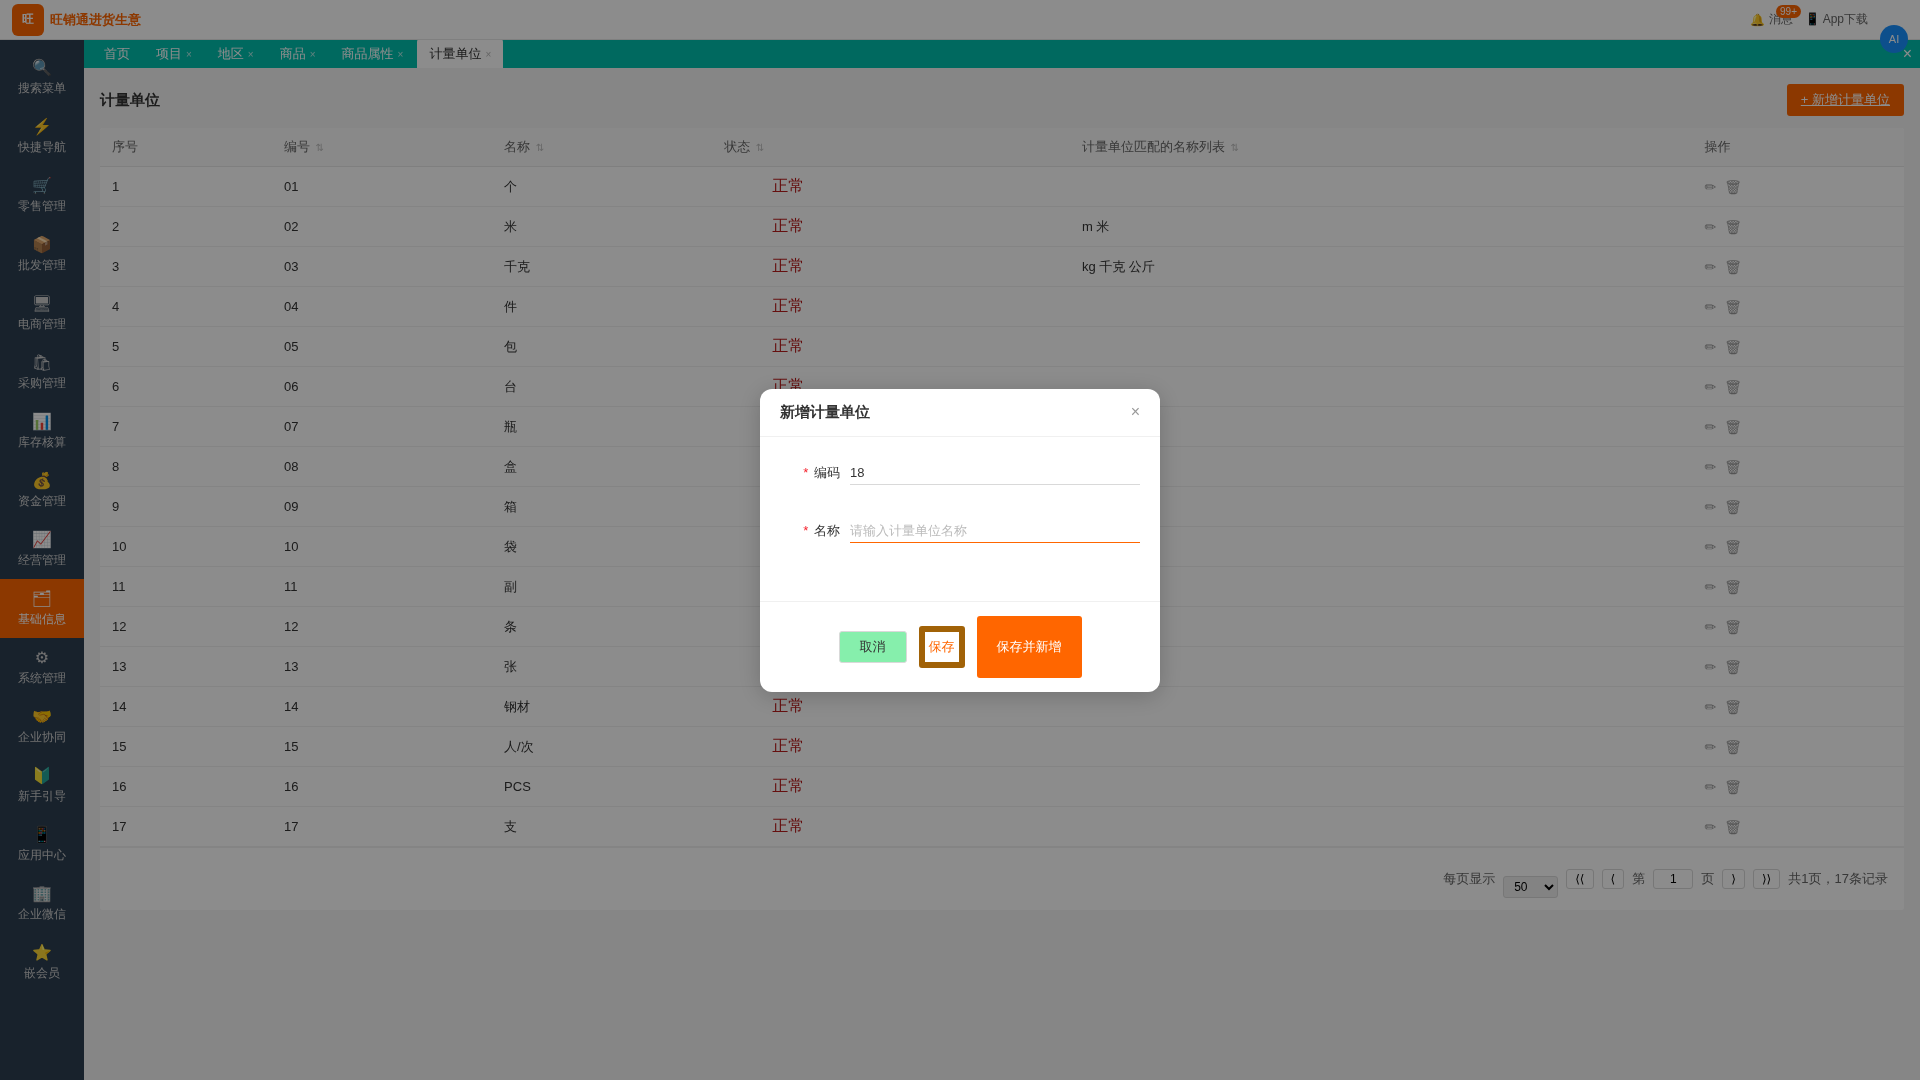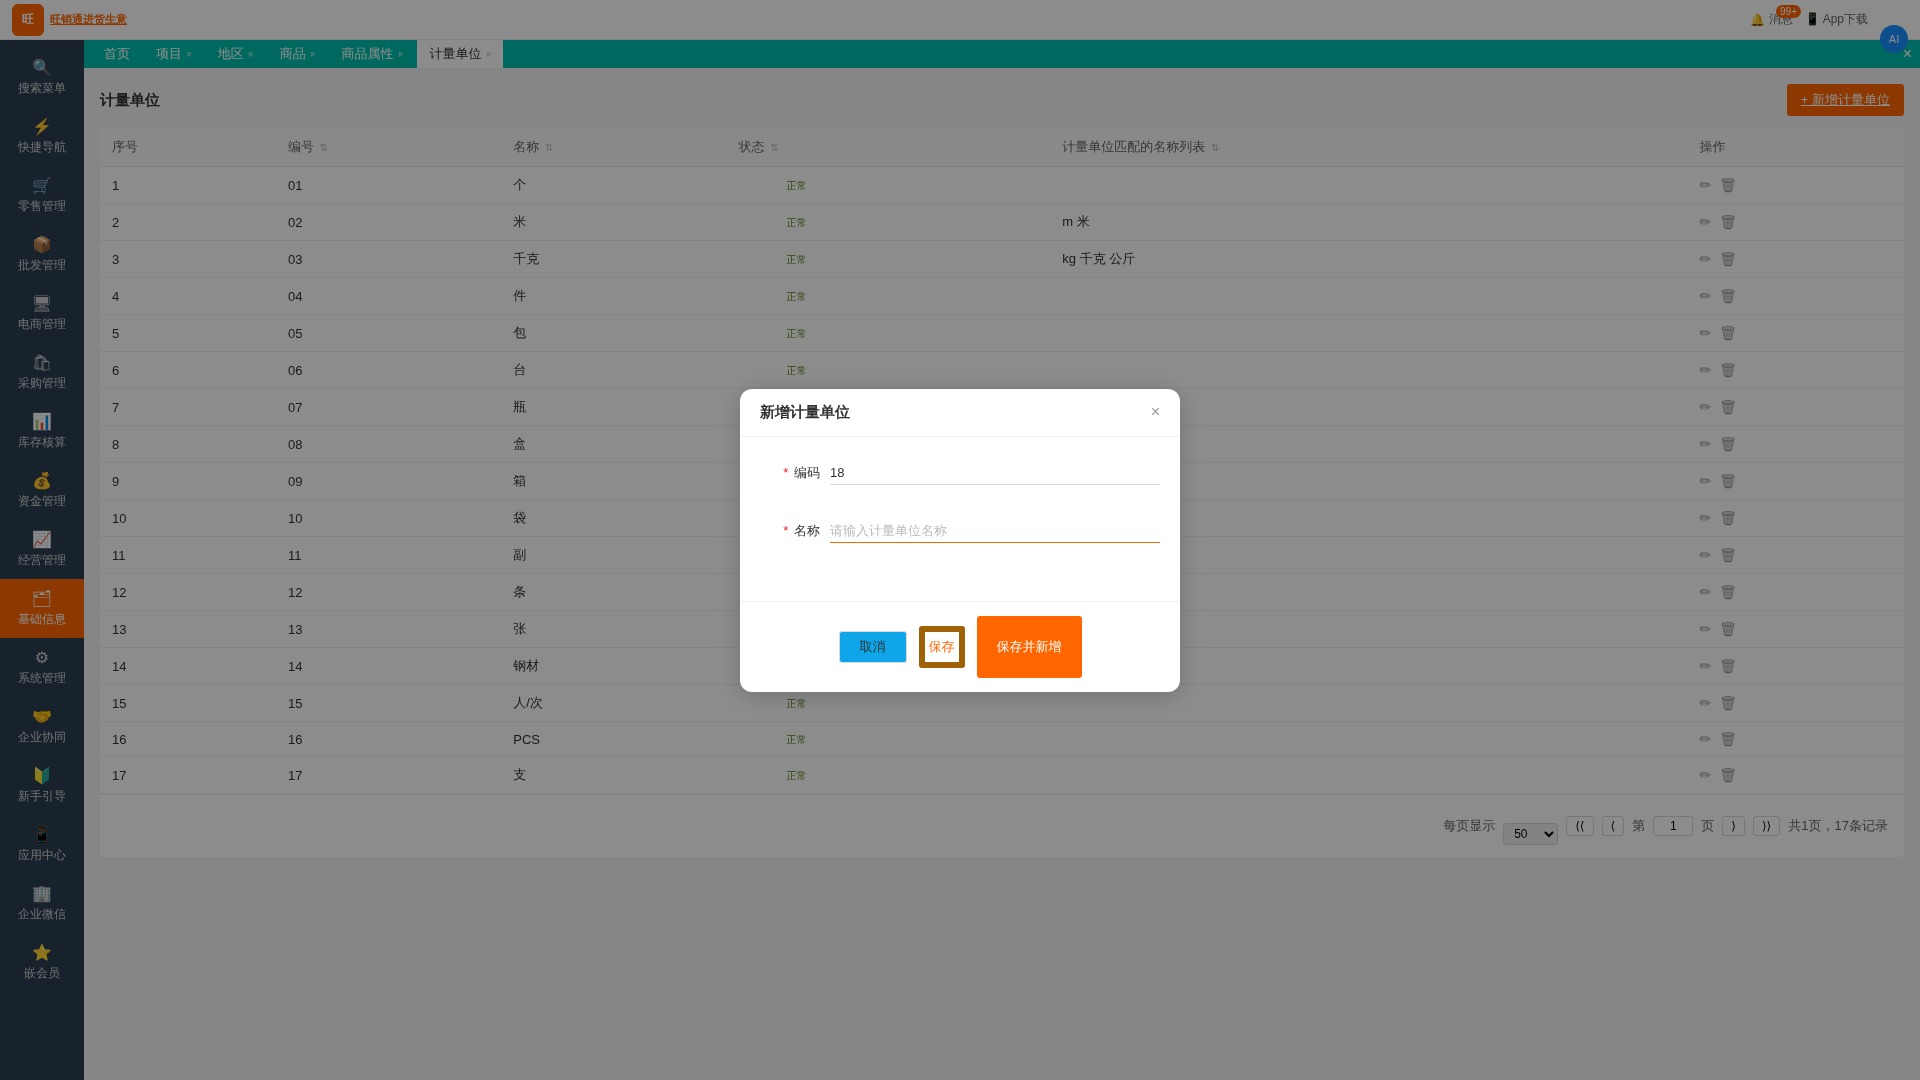--- a/index.html
+++ b/index.html
@@ -12,21 +12,21 @@
       display: flex;
       align-items: center;
       justify-content: space-between;
       padding: 0 12px;
       border-bottom: 1px solid #e8e8e8;
       position: fixed; top: 0; left: 0; right: 0; z-index: 100;
     }
     .topbar-left { display: flex; align-items: center; gap: 8px; }
     .logo-box { display: flex; align-items: center; gap: 6px; }
     .logo-icon { width: 32px; height: 32px; background: #f60; border-radius: 6px; display: flex; align-items: center; justify-content: center; color: #fff; font-size: 12px; font-weight: bold; }
-    .logo-text { font-size: 11px; color: #f60; font-weight: bold; text-decoration: underline; }
+    .logo-text { font-size: 13px; color: #f60; font-weight: bold; }
     .topbar-right { display: flex; align-items: center; gap: 12px; }
     .badge-btn { position: relative; display: flex; align-items: center; gap: 4px; font-size: 12px; color: #666; cursor: pointer; }
     .badge { background: #f60; color: #fff; border-radius: 8px; padding: 1px 4px; font-size: 10px; position: absolute; top: -6px; right: -8px; }
     .app-download { font-size: 12px; color: #666; cursor: pointer; }
     .avatar { width: 28px; height: 28px; background: #1890ff; border-radius: 50%; display: flex; align-items: center; justify-content: center; color: #fff; font-size: 11px; margin-top: 39px; }
 
     
     .layout { display: flex; margin-top: 40px; height: calc(100vh - 40px); }
 
     
@@ -89,42 +89,42 @@
     .page-header { display: flex; align-items: center; justify-content: space-between; margin-bottom: 12px; }
     .page-title { font-size: 15px; font-weight: bold; color: #333; }
     .btn-add { background: #f60; color: #fff; border: none; padding: 7px 14px; border-radius: 3px; cursor: pointer; font-size: 13px; text-decoration: underline; }
 
     
     .table-wrap { background: #fff; border-radius: 3px; overflow: hidden; }
     table { width: 100%; border-collapse: collapse; }
     thead tr { background: #fafafa; }
     th { padding: 10px 12px; text-align: left; font-weight: normal; color: #666; font-size: 13px; border-bottom: 1px solid #e8e8e8; white-space: nowrap; }
     td { padding: 9px 12px; font-size: 13px; border-bottom: 1px solid #f0f0f0; color: #333; }
-    .status-normal { color: #4d7c0f; font-size: 10px; margin-left: 48px; }
+    .status-normal { color: #b91c1c; font-size: 16px; margin-left: 48px; }
     .action-btns { display: flex; gap: 8px; }
     .action-btn { background: none; border: none; cursor: pointer; color: #999; font-size: 14px; }
     .sort-icon { cursor: pointer; color: #bbb; font-size: 10px; margin-left: 2px; }
 
     
     .pagination { display: flex; align-items: center; justify-content: flex-end; gap: 8px; padding: 12px 16px; background: #fff; border-top: 1px solid #f0f0f0; font-size: 13px; color: #666; }
     .page-size-select { border: 1px solid #d9d9d9; border-radius: 3px; padding: 2px 6px; font-size: 12px; margin-top: 16px; }
     .page-btn { border: 1px solid #d9d9d9; background: #fff; padding: 2px 8px; border-radius: 3px; cursor: pointer; font-size: 12px; }
     .page-input { border: 1px solid #d9d9d9; border-radius: 3px; padding: 2px 6px; width: 40px; text-align: center; font-size: 12px; }
 
     
     .modal-overlay {
       position: fixed; top: 0; left: 0; right: 0; bottom: 0;
       background: rgba(0,0,0,0.45);
       z-index: 1000;
       display: flex; align-items: center; justify-content: center;
     }
     .modal {
       background: #fff;
       border-radius: 12px;
-      width: 440px;
+      width: 400px;
       box-shadow: 0 4px 24px rgba(0,0,0,0.2);
       overflow: hidden;
     }
     .modal-header {
       padding: 14px 20px;
       border-bottom: 1px solid #f0f0f0;
       display: flex; align-items: center; justify-content: space-between;
     }
     .modal-title { font-size: 15px; font-weight: bold; color: #333; }
     .modal-close { background: none; border: none; cursor: pointer; font-size: 16px; color: #999; }
@@ -142,21 +142,21 @@
       color: #333;
     }
     .form-input.focused { border-bottom-color: #f60; }
     .form-input::placeholder { color: #bbb; }
     .modal-footer {
       padding: 14px 20px;
       display: flex; align-items: center; justify-content: center;
       gap: 12px;
       border-top: 1px solid #f0f0f0;
     }
-    .btn-cancel { border: 1px solid #d9d9d9; background: #0ea5e9; color: #333; padding: 6px 20px; border-radius: 3px; cursor: pointer; font-size: 13px; }
+    .btn-cancel { border: 1px solid #d9d9d9; background: #86efac; color: #333; padding: 6px 20px; border-radius: 3px; cursor: pointer; font-size: 13px; }
     .btn-save { border: 6px solid #a16207; background: #fff; color: #f60; padding: 6px 4px; border-radius: 3px; cursor: pointer; font-size: 13px; }
     .btn-save-new { background: #f60; color: #fff; border: none; padding: 22px 20px; border-radius: 3px; cursor: pointer; font-size: 13px; }
 
     .content-area { display: flex; flex-direction: column; flex: 1; overflow: hidden; }
   </style>
 </head>
 <body>
 
 <div class="topbar">
   <div class="topbar-left">

